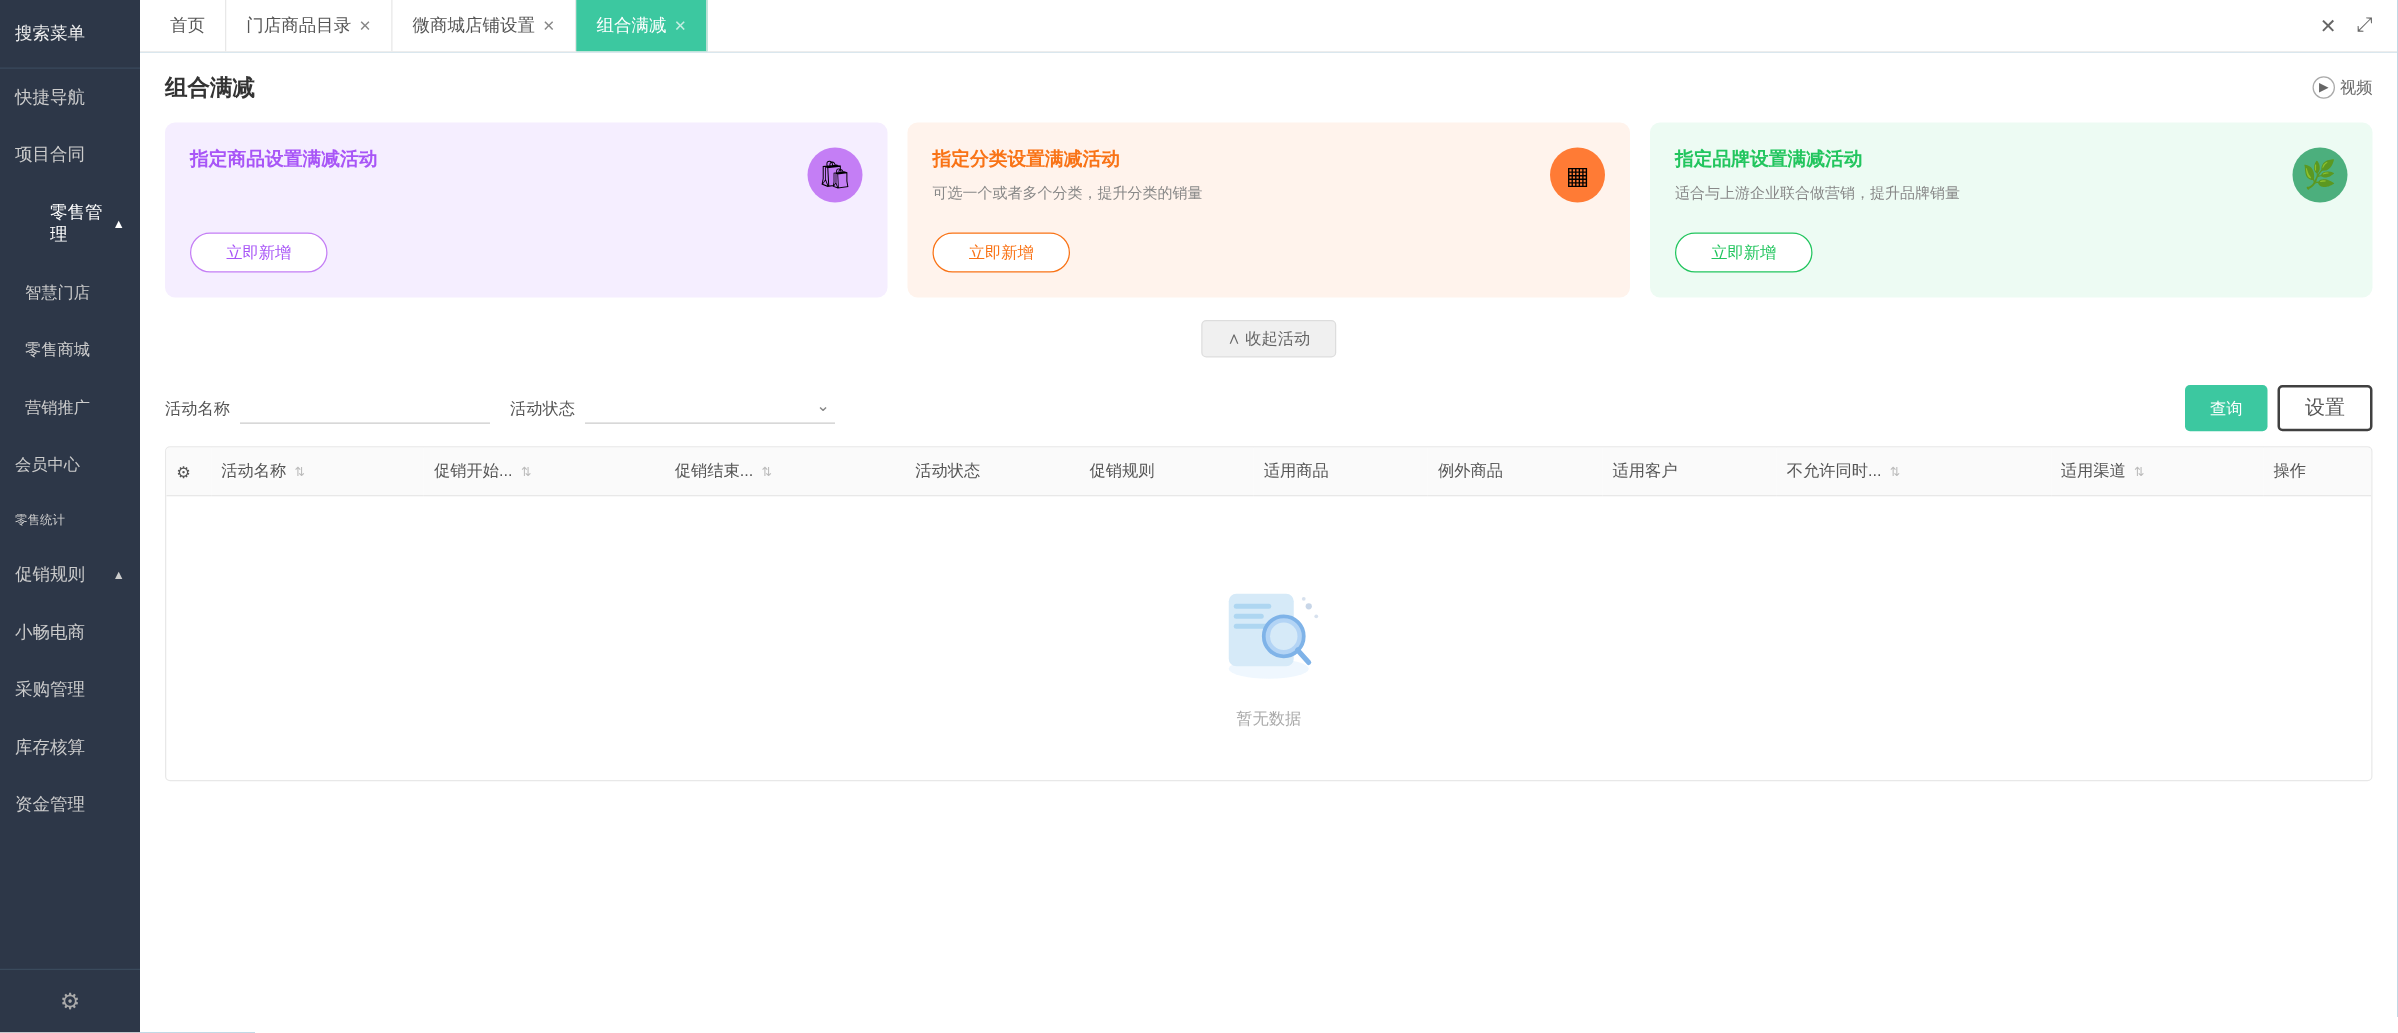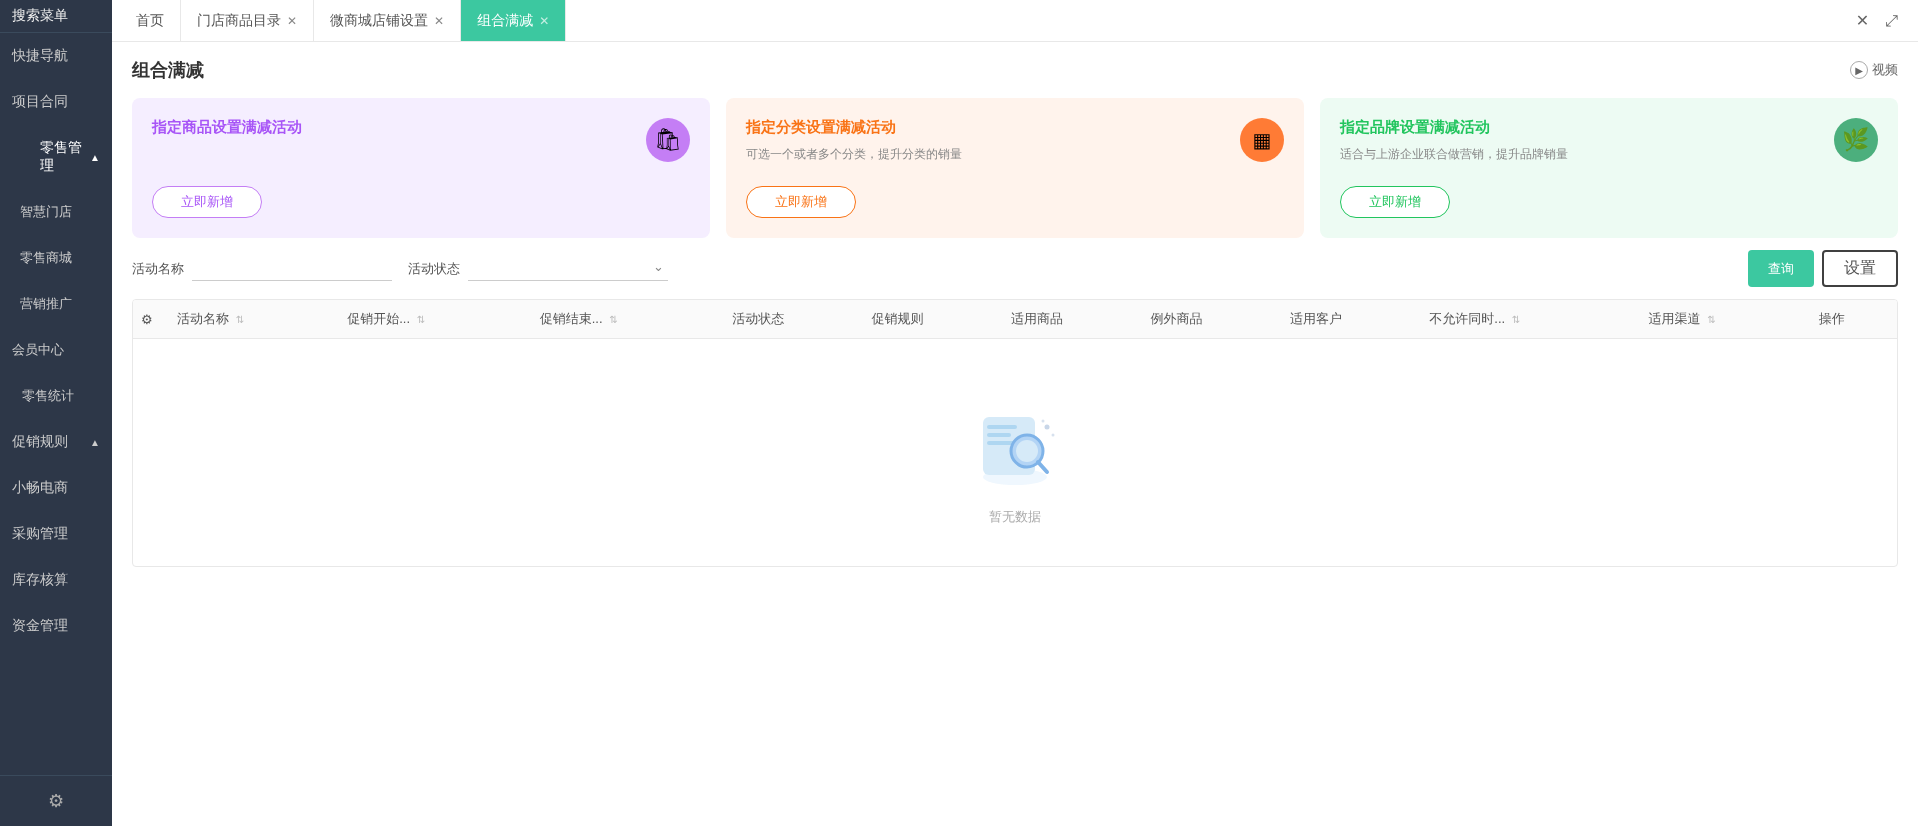--- a/index.html
+++ b/index.html
@@ -9,21 +9,21 @@
     .sidebar {
       width: 112px;
       background: #2d3748;
       color: #ccc;
       display: flex;
       flex-direction: column;
       flex-shrink: 0;
       height: 100%;
     }
     .sidebar-search {
-      padding: 7px 12px;
+      padding: 18px 12px;
       font-size: 14px;
       color: #eee;
       border-bottom: 1px solid #3a4a5c;
       cursor: pointer;
     }
     .sidebar-item {
       padding: 14px 12px;
       font-size: 14px;
       color: #ccc;
       cursor: pointer;
@@ -342,21 +342,21 @@
   </div>
   <div class="sidebar-item" style="padding-left:20px;font-size:13px;">
     <span>零售商城</span>
   </div>
   <div class="sidebar-item" style="padding-left:20px;font-size:13px;">
     <span>营销推广</span>
   </div>
   <div class="sidebar-item" style="font-size:13px;">
     <span>会员中心</span>
   </div>
-  <div class="sidebar-item" style="padding-left:22px;font-size:13px;">
+  <div class="sidebar-item" style="padding-left:12px;font-size:10px;">
     <span>零售统计</span>
   </div>
   <div class="sidebar-item">
     <span>促销规则</span>
     <span class="arrow">▲</span>
   </div>
   <div class="sidebar-item">
     <span>小畅电商</span>
   </div>
   <div class="sidebar-item">
@@ -432,20 +432,26 @@
         <div class="card-icon green-bg">🌿</div>
         <div>
           <div class="card-title green">指定品牌设置满减活动</div>
           <div class="card-desc">适合与上游企业联合做营销，提升品牌销量</div>
         </div>
         <button class="card-btn green">立即新增</button>
       </div>
 
     </div>
 
+    <div class="collapse-bar">
+      <button class="collapse-btn">
+        <span>∧</span>
+        <span>收起活动</span>
+      </button>
+    </div>
 
     <div class="filter-row">
       <div class="filter-item">
         <span>活动名称</span>
         <input class="filter-input" type="text" style="">
       </div>
       <div class="filter-item">
         <span>活动状态</span>
         <div class="filter-select-wrapper">
           <select class="filter-select">

